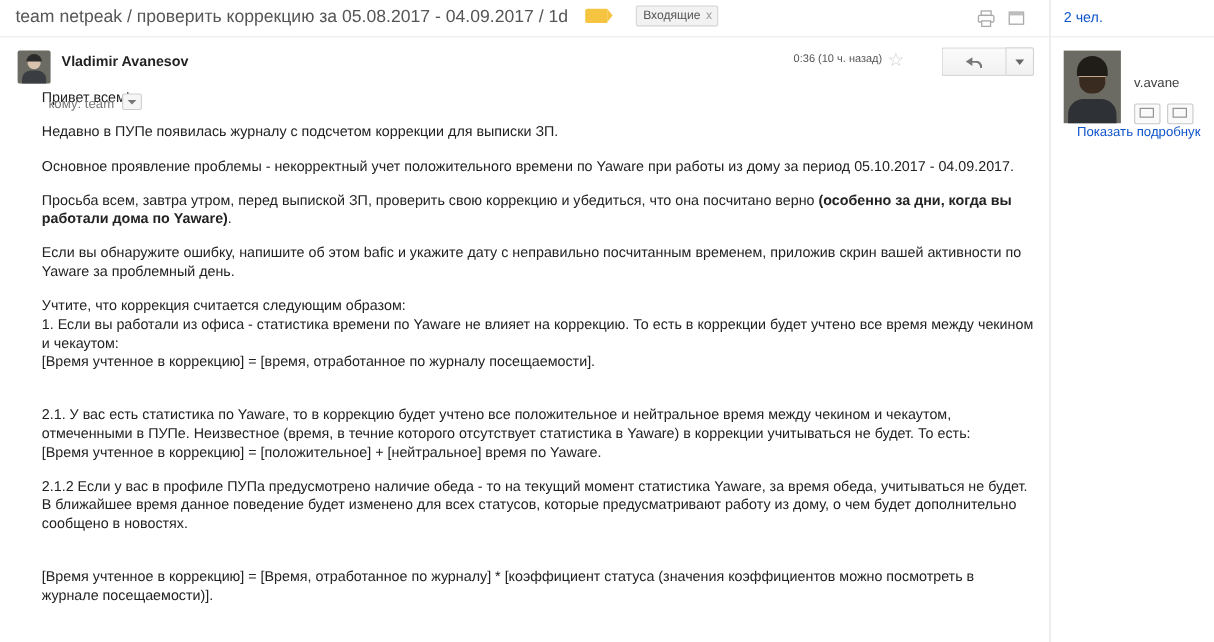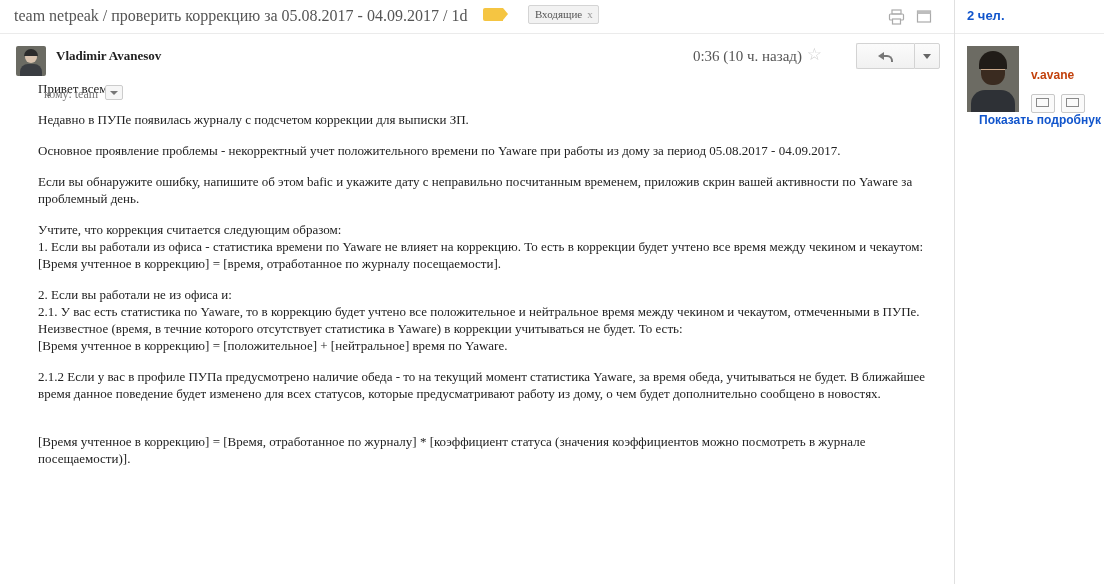--- a/index.html
+++ b/index.html
@@ -21,21 +21,20 @@
     height: 584px;
     display: flex;
   }
   
   .main-col {
     width: 954px;
     height: 584px;
     position: relative;
     background: #ffffff;
     overflow: hidden;
-    font-family: Liberation Serif, serif;
   }
   .subject-bar {
     position: relative;
     height: 34px;
     padding: 6px 10px 0 14px;
     box-sizing: border-box;
     border-bottom: 1px solid #ebebeb;
   }
   .subject-title {
     font-size: 16px;
@@ -177,21 +176,21 @@
     left: 4px;
     top: 5px;
     border-left: 4px solid transparent;
     border-right: 4px solid transparent;
     border-top: 4px solid #777;
   }
   .msg-date {
     position: absolute;
     right: 152px;
     top: 14px;
-    font-size: 15px;
+    font-size: 10px;
     color: #555;
     white-space: nowrap;
     text-align: center;
   }
   .star {
     position: absolute;
     right: 132px;
     top: 12px;
     font-size: 17px;
     color: #cfcfcf;
@@ -268,21 +267,20 @@
 
   
   .contact-pane {
     width: 150px;
     height: 584px;
     border-left: 1px solid #e0e0e0;
     box-sizing: border-box;
     background: #ffffff;
     position: relative;
     overflow: hidden;
-    font-weight: bold;
   }
   .pane-head {
     height: 34px;
     border-bottom: 1px solid #ebebeb;
     box-sizing: border-box;
     padding: 8px 0 0 12px;
   }
   .pane-head a {
     color: #1155cc;
     font-size: 13px;
@@ -332,21 +330,21 @@
   .contact-name {
     font-size: 15px;
     color: #333;
     line-height: 18px;
     white-space: nowrap;
   }
   .contact-email {
     margin-left: 64px;
     margin-top: 4px;
     font-size: 12px;
-    color: #c2410c;
+    color: #404040;
     white-space: nowrap;
   }
   .contact-actions {
     margin-left: 64px;
     margin-top: 12px;
     display: flex;
     gap: 6px;
   }
   .mini-btn {
     width: 22px;
@@ -423,29 +421,30 @@
         </div>
         <div class="more-btn">
           <span class="more-caret"></span>
         </div>
       </div>
     </div>
 
     <div class="msg-body">
       <p>Привет всем!</p>
       <p>Недавно в ПУПе появилась журналу с подсчетом коррекции для выписки ЗП.</p>
-      <p>Основное проявление проблемы - некорректный учет положительного времени по Yaware при работы из дому за период 05.08.2017 - 04.09.2017.</p>
+      <p>Основное проявление проблемы - некорректный учет положительного времени по Yaware при работы из дому за период 05.10.2017 - 04.09.2017.</p>
+      <p><span>Просьба всем, завтра утром, перед выпиской ЗП, проверить свою коррекцию и убедиться, что она посчитано верно </span><b>(особенно за дни, когда вы работали дома по Yaware)</b><span>.</span></p>
       <p>Если вы обнаружите ошибку, напишите об этом bafic и укажите дату с неправильно посчитанным временем, приложив скрин вашей активности по Yaware за проблемный день.</p>
       <p>
         <span>Учтите, что коррекция считается следующим образом:</span><br>
         <span>1. Если вы работали из офиса - статистика времени по Yaware не влияет на коррекцию. То есть в коррекции будет учтено все время между чекином и чекаутом:</span><br>
         <span>[Время учтенное в коррекцию] = [время, отработанное по журналу посещаемости].</span>
       </p>
       <p>
-        <span>2. Если вы работали не из офиса и:</span><br>
+        <br>
         <span>2.1. У вас есть статистика по Yaware, то в коррекцию будет учтено все положительное и нейтральное время между чекином и чекаутом, отмеченными в ПУПе. Неизвестное (время, в течние которого отсутствует статистика в Yaware) в коррекции учитываться не будет. То есть:</span><br>
         <span>[Время учтенное в коррекцию] = [положительное] + [нейтральное] время по Yaware.</span>
       </p>
       <p>2.1.2 Если у вас в профиле ПУПа предусмотрено наличие обеда - то на текущий момент статистика Yaware, за время обеда, учитываться не будет. В ближайшее время данное поведение будет изменено для всех статусов, которые предусматривают работу из дому, о чем будет дополнительно сообщено в новостях.</p>
       <p class="tight">
         <br>
         <span>[Время учтенное в коррекцию] = [Время, отработанное по журналу] * [коэффициент статуса (значения коэффициентов можно посмотреть в журнале посещаемости)].</span>
       </p>
     </div>
   </div>

